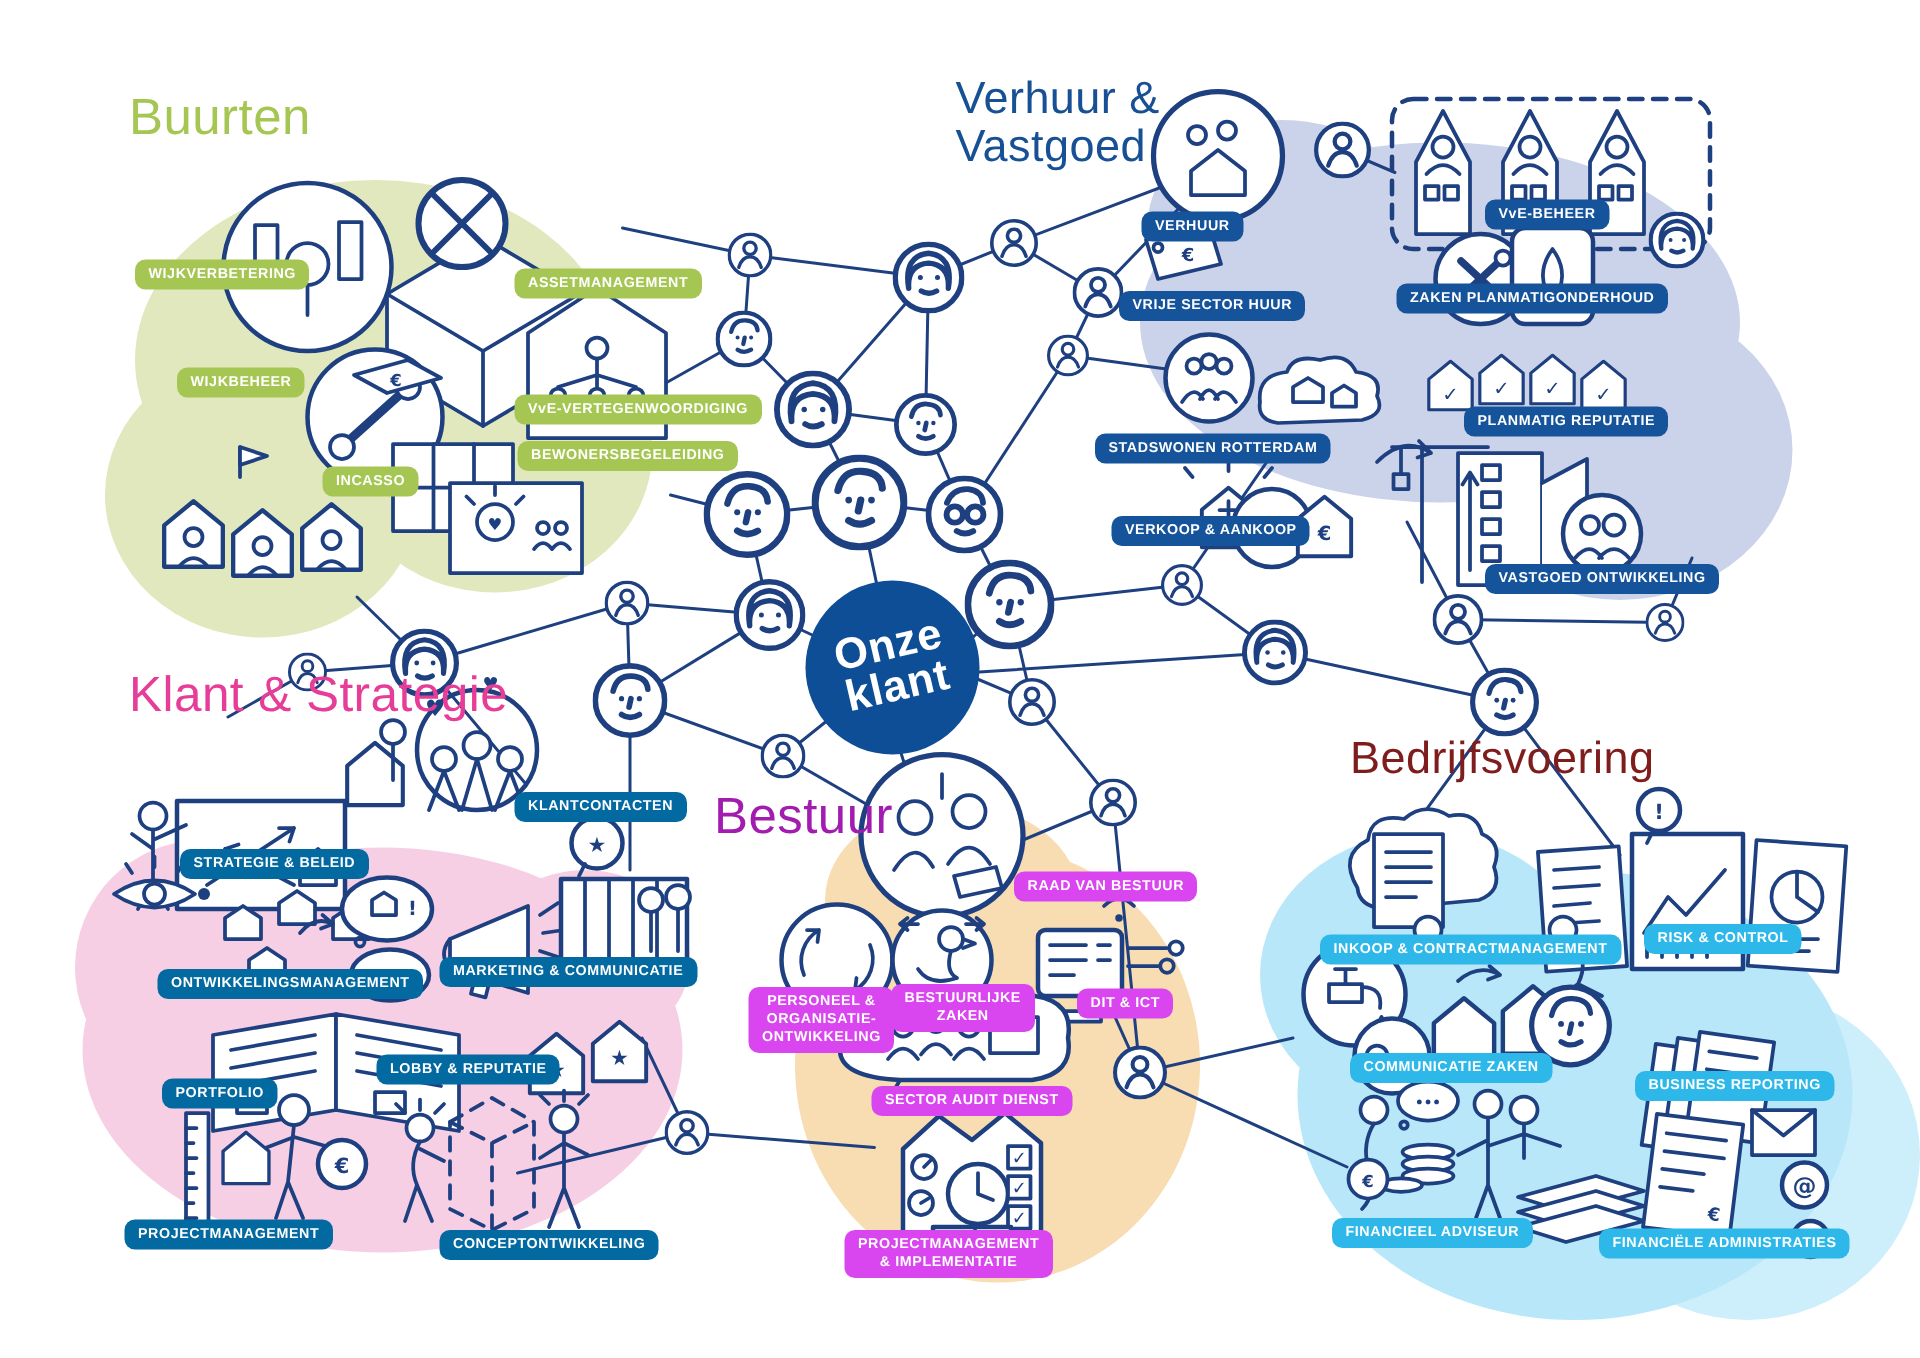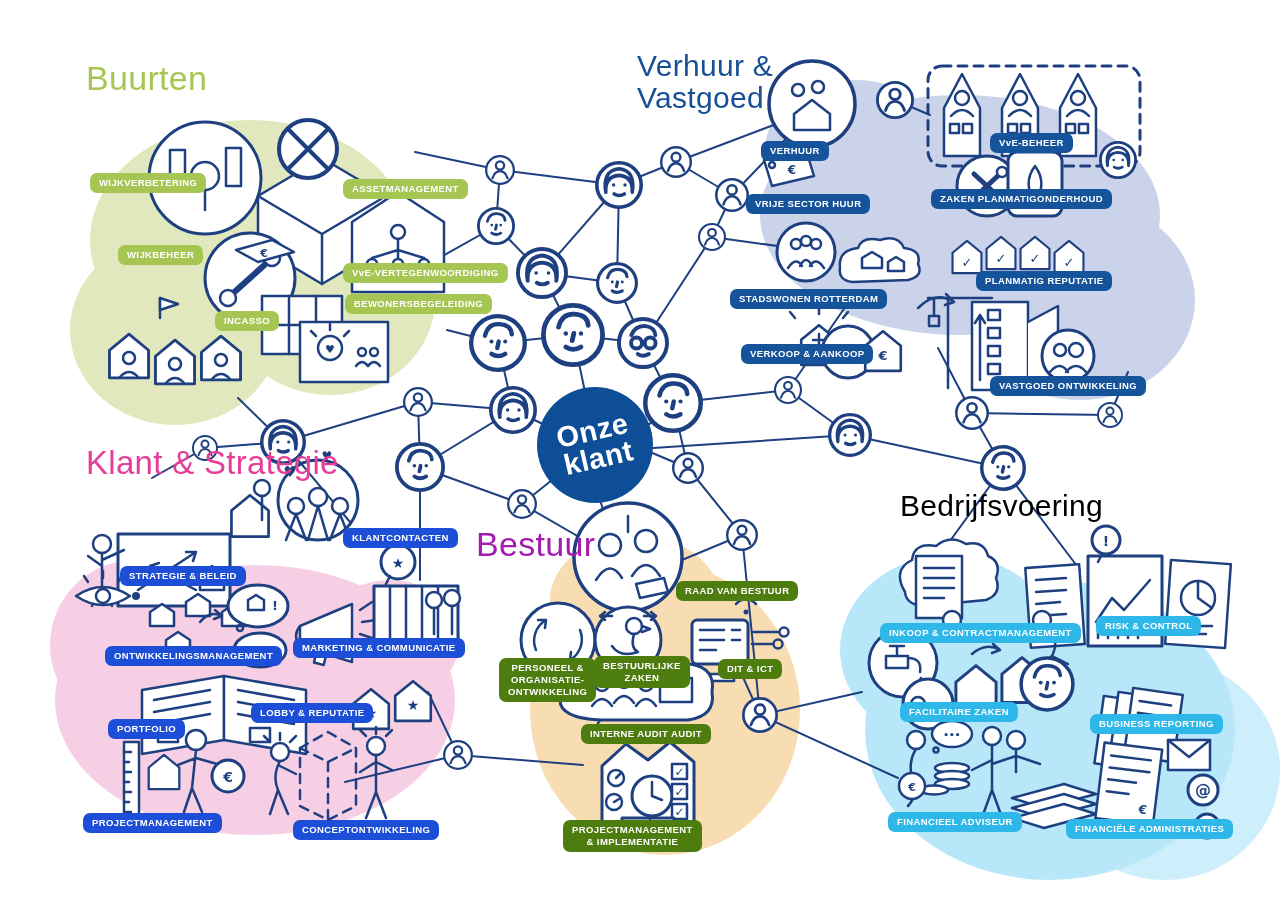--- a/index.html
+++ b/index.html
@@ -10,22 +10,22 @@
   .w{fill:#fff}
   .dot{fill:#1e4080;stroke:none}
   .dashed{stroke-dasharray:9 7}
   .glyph{fill:#1e4080;stroke:none;font-family:"DejaVu Sans",sans-serif;font-weight:bold;text-anchor:middle}
   .edges line{stroke-width:2}
   .blobs *{stroke:none}
   .pill{position:absolute;color:#fff;font-weight:bold;font-size:9.5px;letter-spacing:.4px;
         padding:4px 9px;border-radius:7px;white-space:pre-line;text-align:center;line-height:1.25;z-index:4}
   .pill.green{background:#a6c653}
   .pill.navy{background:#15539b}
-  .pill.pink{background:#1d4ed8}
-  .pill.orange{background:#4d7c0f}
+  .pill.pink{background:#0369a1}
+  .pill.orange{background:#d946ef}
   .pill.cyan{background:#2eb8ea}
   .cluster-title{position:absolute;font-weight:normal;letter-spacing:.3px;white-space:pre-line;line-height:1.06;z-index:3}
   .center-circle{position:absolute;left:537px;top:387px;width:116px;height:116px;border-radius:50%;
         background:#0e4e96;display:flex;align-items:center;justify-content:center;z-index:5}
   .center-text{color:#fff;font-weight:bold;font-size:29px;line-height:.95;text-align:center;
         transform:rotate(-13deg);white-space:pre-line;letter-spacing:.5px}
 </style>
 </head>
 <body>
 
@@ -497,21 +497,21 @@
     <use href="#facem" x="980" y="445" width="46" height="46"></use>
     <use href="#facew" x="1099" y="141" width="38" height="38"></use>
   </g>
 </svg>
 
 <div class="cluster-title" style="left:86px;top:60px;color:#a6c653;font-size:34px">Buurten</div>
 <div class="cluster-title" style="left:637px;top:50px;color:#175094;font-size:30px">Verhuur &amp;
 Vastgoed</div>
 <div class="cluster-title" style="left:86px;top:446px;color:#e63d98;font-size:33px">Klant &amp; Strategie</div>
 <div class="cluster-title" style="left:476px;top:526px;color:#a21caf;font-size:34px">Bestuur</div>
-<div class="cluster-title" style="left:900px;top:490px;color:#000000;font-size:30px">Bedrijfsvoering</div>
+<div class="cluster-title" style="left:900px;top:490px;color:#7f1d1d;font-size:30px">Bedrijfsvoering</div>
 
 <div class="center-circle">
   <div class="center-text">Onze
 klant</div>
 </div>
 
 <div class="pill green" style="left:90px;top:173px">WIJKVERBETERING</div>
 <div class="pill green" style="left:343px;top:179px">ASSETMANAGEMENT</div>
 <div class="pill green" style="left:118px;top:245px">WIJKBEHEER</div>
 <div class="pill green" style="left:343px;top:263px">VvE-VERTEGENWOORDIGING</div>
@@ -536,24 +536,24 @@
 <div class="pill pink" style="left:83px;top:813px">PROJECTMANAGEMENT</div>
 <div class="pill pink" style="left:293px;top:820px">CONCEPTONTWIKKELING</div>
 
 <div class="pill orange" style="left:676px;top:581px">RAAD VAN BESTUUR</div>
 <div class="pill orange" style="left:499px;top:658px">PERSONEEL &amp;
 ORGANISATIE-
 ONTWIKKELING</div>
 <div class="pill orange" style="left:594px;top:656px">BESTUURLIJKE
 ZAKEN</div>
 <div class="pill orange" style="left:718px;top:659px">DIT &amp; ICT</div>
-<div class="pill orange" style="left:581px;top:724px">INTERNE AUDIT AUDIT</div>
+<div class="pill orange" style="left:581px;top:724px">SECTOR AUDIT DIENST</div>
 <div class="pill orange" style="left:563px;top:820px">PROJECTMANAGEMENT
 &amp; IMPLEMENTATIE</div>
 
 <div class="pill cyan" style="left:880px;top:623px">INKOOP &amp; CONTRACTMANAGEMENT</div>
 <div class="pill cyan" style="left:1096px;top:616px">RISK &amp; CONTROL</div>
-<div class="pill cyan" style="left:900px;top:702px">FACILITAIRE ZAKEN</div>
+<div class="pill cyan" style="left:900px;top:702px">COMMUNICATIE ZAKEN</div>
 <div class="pill cyan" style="left:1090px;top:714px">BUSINESS REPORTING</div>
 <div class="pill cyan" style="left:888px;top:812px">FINANCIEEL ADVISEUR</div>
 <div class="pill cyan" style="left:1066px;top:819px">FINANCIËLE ADMINISTRATIES</div>
 
 </div>
 
 </body></html>

